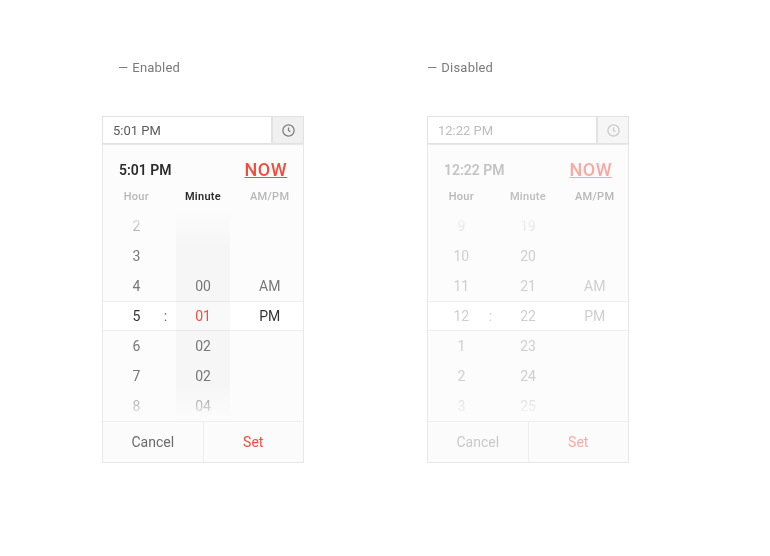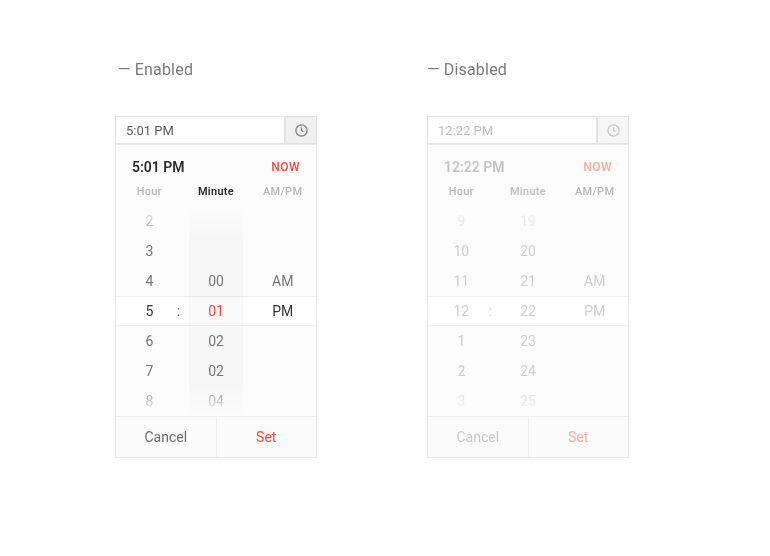--- a/index.html
+++ b/index.html
@@ -10,21 +10,21 @@
     font-family: -apple-system, BlinkMacSystemFont, "Segoe UI", Roboto, Helvetica, Arial, sans-serif;
     font-size: 13px;
     color: #333;
   }
   .stage {
     position: relative;
     width: 770px; height: 556px;
   }
   .label {
     position: absolute;
-    font-size: 16px;
+    font-size: 13px;
     color: #7a7a7a;
     letter-spacing: 0.2px;
     font-weight: 400;
   }
   .label .dash { margin-right: 4px; }
 
   .panel {
     position: absolute;
     width: 202px;
   }
@@ -65,21 +65,21 @@
   }
 
   .pop-header {
     display: flex;
     justify-content: space-between;
     align-items: center;
     padding: 14px 16px 10px 16px;
     font-size: 14px;
   }
   .pop-header .time { font-weight: 600; color: #2b2b2b; }
-  .pop-header .now  { font-weight: 500; color: #f54a3d; font-size: 12px; letter-spacing: 0.5px; }
+  .pop-header .now  { font-weight: 500; color: #f54a3d; font-size: 18px; letter-spacing: 0.5px; text-decoration: underline; }
   .dis .pop-header .time { color: #c3c3c3; }
   .dis .pop-header .now  { color: #f9a9a2; }
 
   .col-headers {
     display: flex;
     font-size: 11px;
     letter-spacing: 0.3px;
     font-weight: 500;
   }
   .col-headers > div {
@@ -184,21 +184,21 @@
 
 <div class="stage">
 
   <div class="label" style="left:118px; top:60px;">
     <span class="dash">—</span><span>Enabled</span>
   </div>
   <div class="label" style="left:427px; top:60px;">
     <span class="dash">—</span><span>Disabled</span>
   </div>
 
-  <div class="panel" style="left:115px; top:116px;">
+  <div class="panel" style="left:102px; top:116px;">
     <div class="input-row">
       <div class="input-box">
         <span>5:01 PM</span>
       </div>
       <div class="input-btn">
         <svg class="clock" viewBox="0 0 24 24" fill="none" stroke="#7d7d7d" stroke-width="2">
           <circle cx="12" cy="12" r="9"></circle>
             <path d="M12 7v5l3 2"></path>
         </svg>
       </div>

